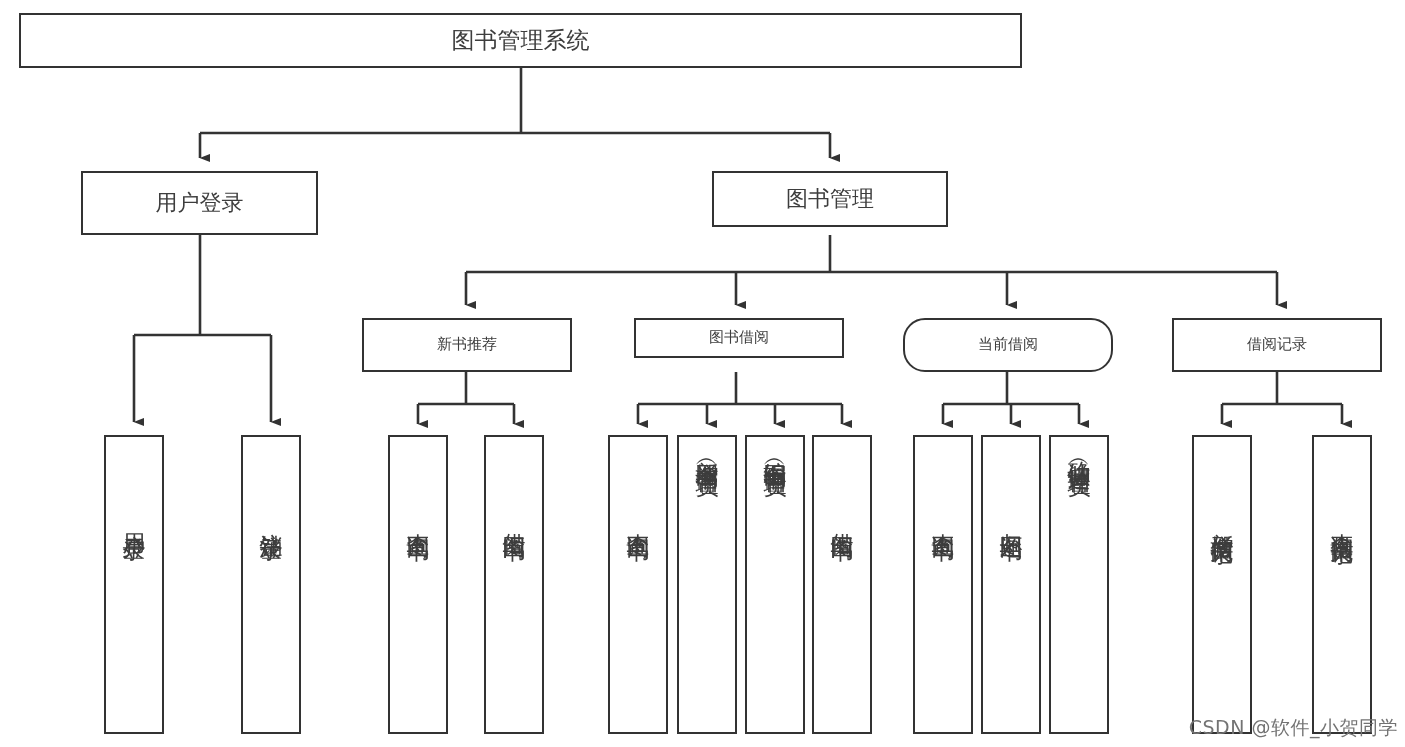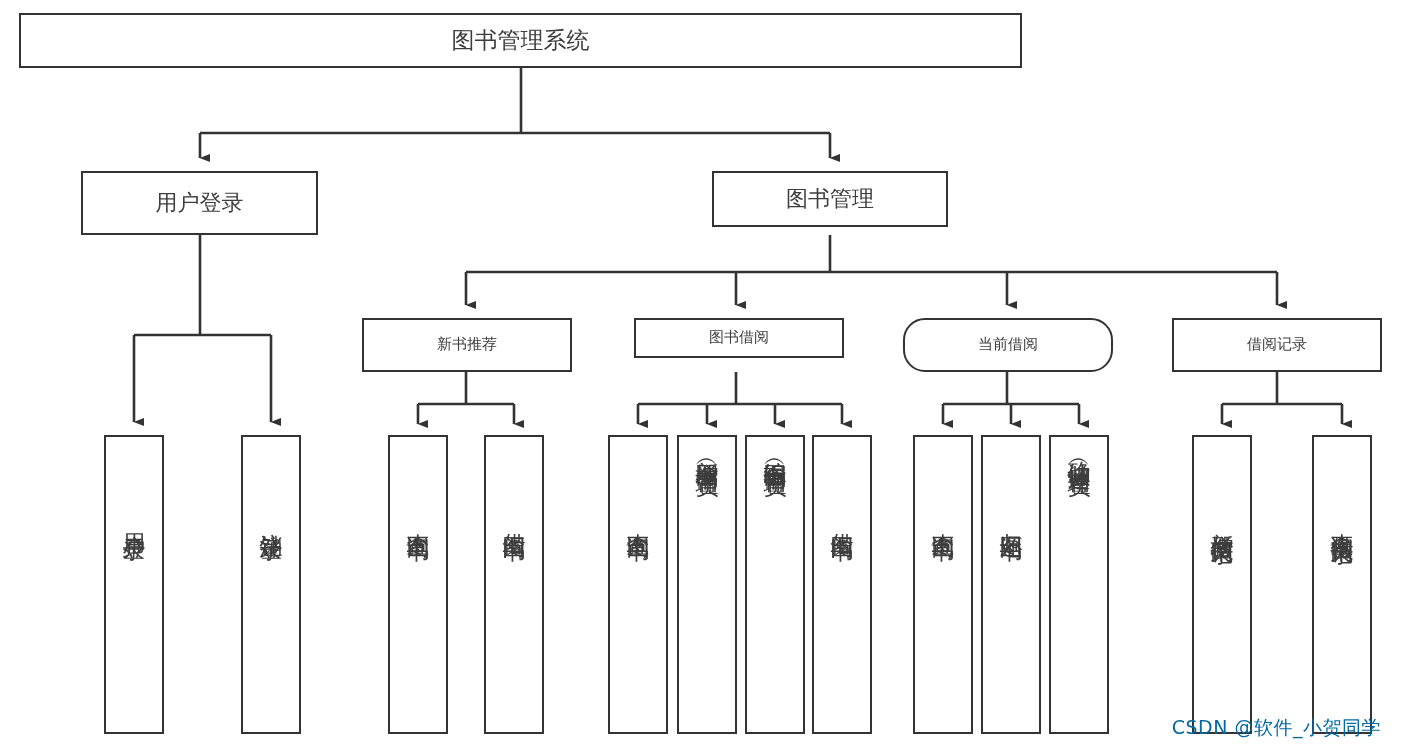--- a/index.html
+++ b/index.html
@@ -63,24 +63,24 @@
     line-height: 1;
   }
   .node-leaf.leaf-mid .node-label {
     margin-top: 78px;
   }
   .node-leaf.leaf-top .node-label {
     margin-top: 6px;
   }
   #watermark {
     position: absolute;
-    right: 24px;
+    right: 7px;
     bottom: 6px;
     font-size: 19px;
-    color: #0369a1;
+    color: #737373;
     font-family: "DejaVu Sans", "Liberation Sans", sans-serif;
     white-space: pre;
     letter-spacing: 0.5px;
   }
 </style>
 </head>
 <body>
 
 <div id="diagram-root">
 

